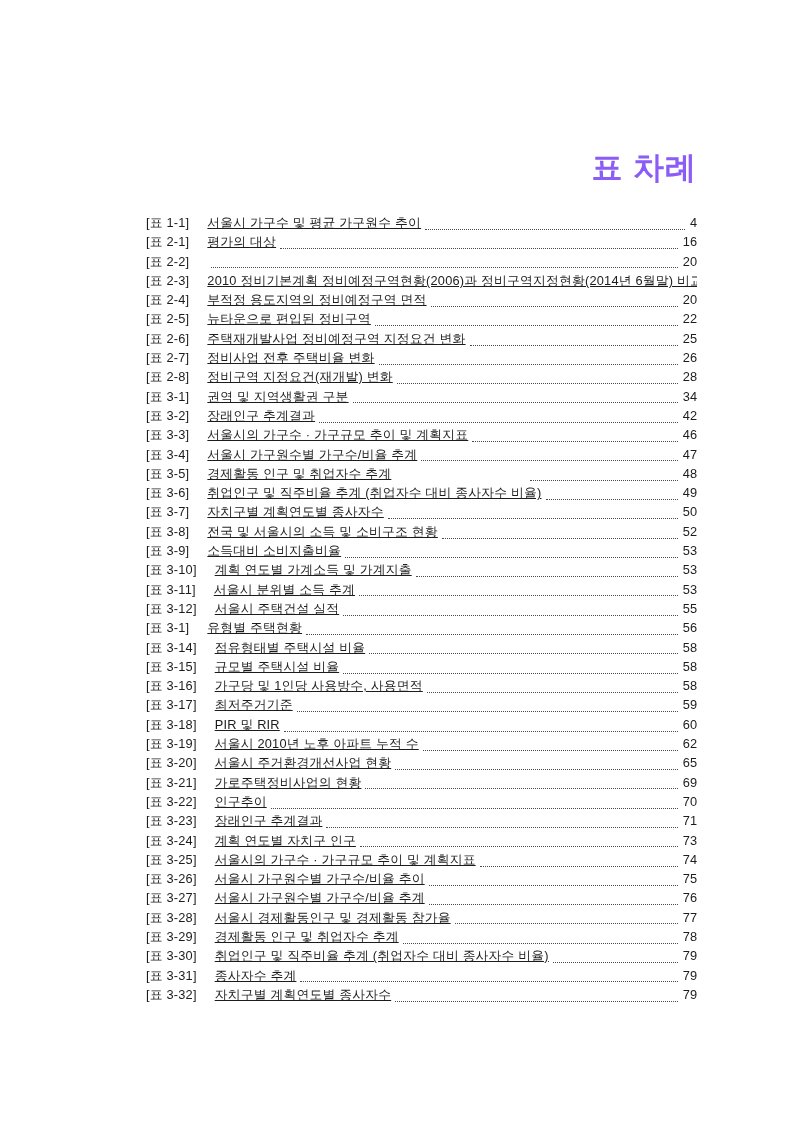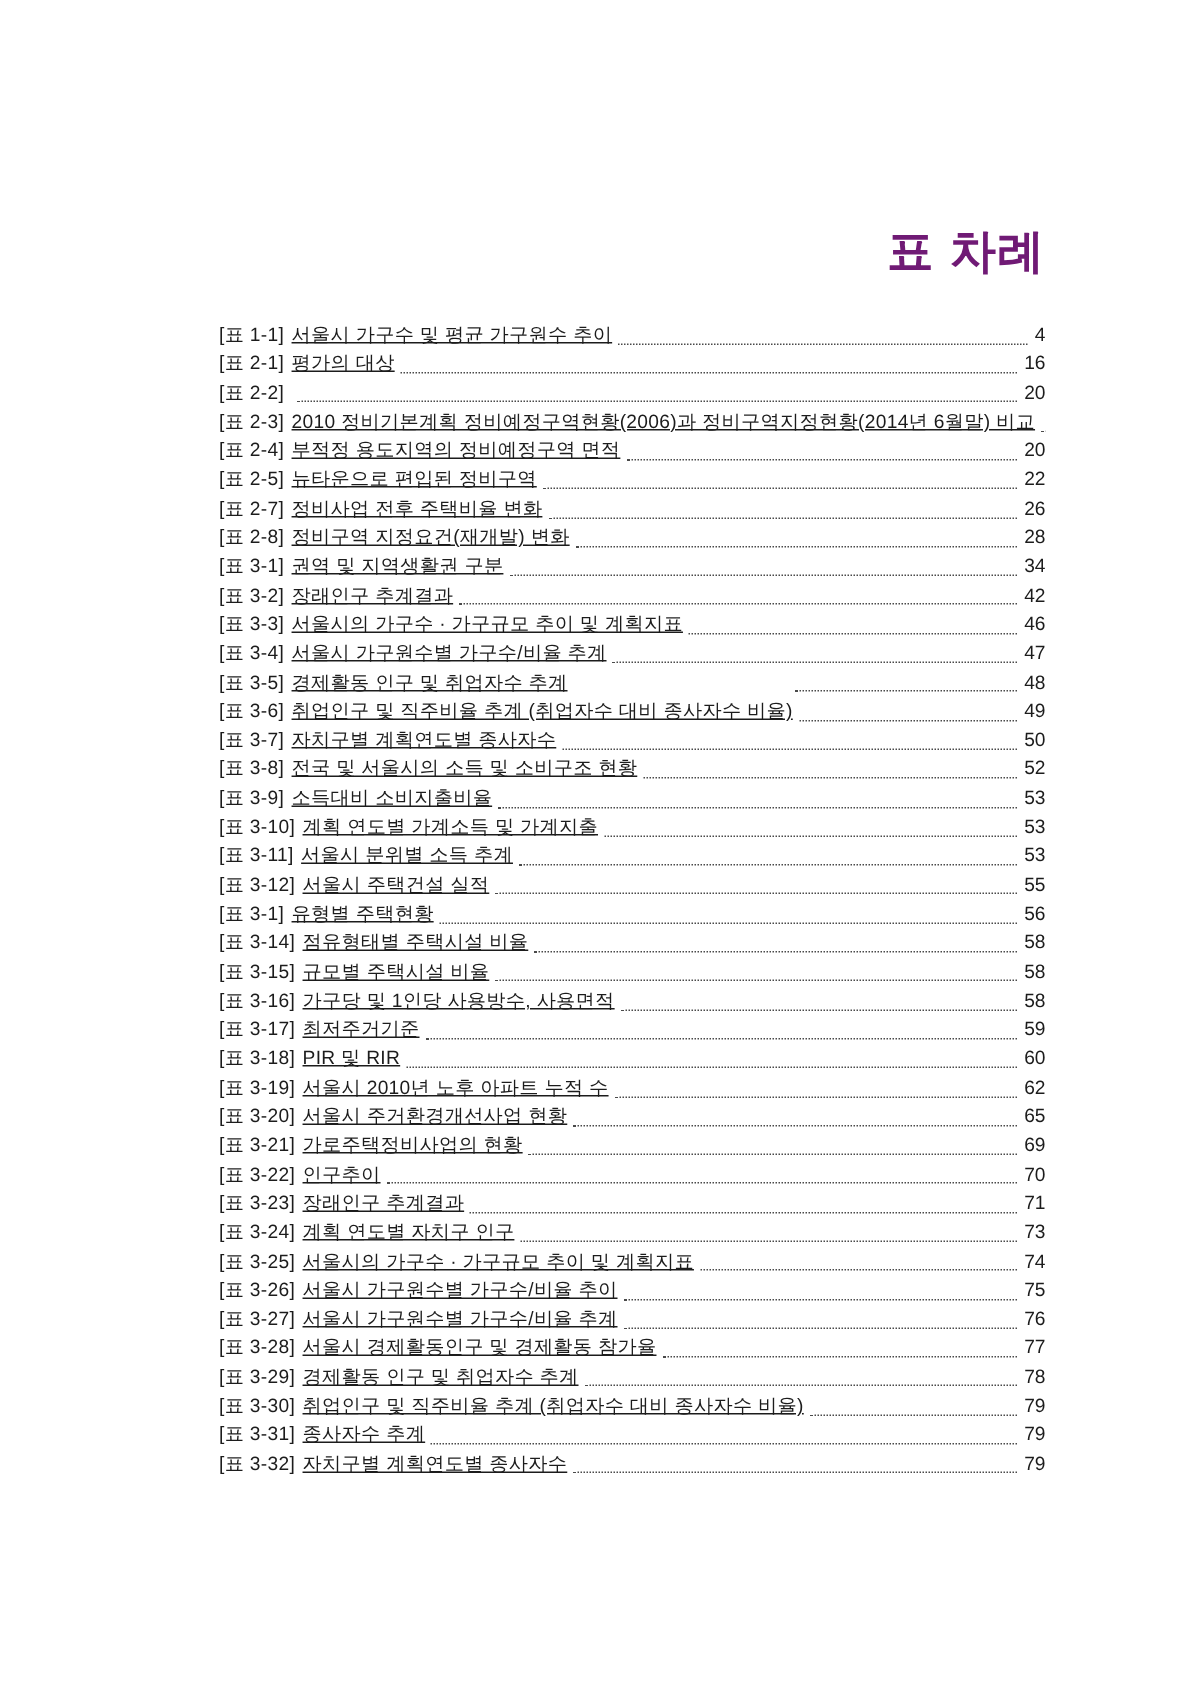--- a/index.html
+++ b/index.html
@@ -12,38 +12,38 @@
     position: relative;
     overflow: hidden;
   }
   .page-title {
     position: absolute;
     top: 126px;
     right: 96px;
     font-size: 31px;
     font-weight: 600;
     letter-spacing: 1px;
-    color: #701a75;
+    color: #8b5cf6;
     white-space: nowrap;
   }
   .toc {
     position: absolute;
     left: 146px;
     top: 215px;
     width: 551px;
   }
   .toc-row {
     display: flex;
     align-items: baseline;
     height: 19.3px;
     font-size: 12.8px;
     white-space: nowrap;
     overflow: hidden;
   }
-  .entry-label { flex: 0 0 auto; margin-right: 5px; letter-spacing: 0.2px; }
+  .entry-label { flex: 0 0 auto; margin-right: 18px; letter-spacing: 0.2px; }
   .entry-title { flex: 0 1 auto; letter-spacing: 0.2px; text-decoration: underline; }
   .spacer { flex: 0 0 0px; }
   .leader {
     flex: 1 1 auto;
     align-self: flex-end;
     height: 0;
     border-bottom: 1.5px dotted #4a4a4a;
     margin: 0 5px 4.5px 4px;
     min-width: 8px;
   }
@@ -91,20 +91,27 @@
       <span class="entry-page">20</span>
     </div>
     <div class="toc-row">
       <span class="entry-label">[표 2-5]</span>
       <span class="entry-title">뉴타운으로 편입된 정비구역</span>
       <span class="spacer"></span>
       <span class="leader"></span>
       <span class="entry-page">22</span>
     </div>
     <div class="toc-row">
+      <span class="entry-label">[표 2-6]</span>
+      <span class="entry-title">주택재개발사업 정비예정구역 지정요건 변화</span>
+      <span class="spacer"></span>
+      <span class="leader"></span>
+      <span class="entry-page">25</span>
+    </div>
+    <div class="toc-row">
       <span class="entry-label">[표 2-7]</span>
       <span class="entry-title">정비사업 전후 주택비율 변화</span>
       <span class="spacer"></span>
       <span class="leader"></span>
       <span class="entry-page">26</span>
     </div>
     <div class="toc-row">
       <span class="entry-label">[표 2-8]</span>
       <span class="entry-title">정비구역 지정요건(재개발) 변화</span>
       <span class="spacer"></span>

